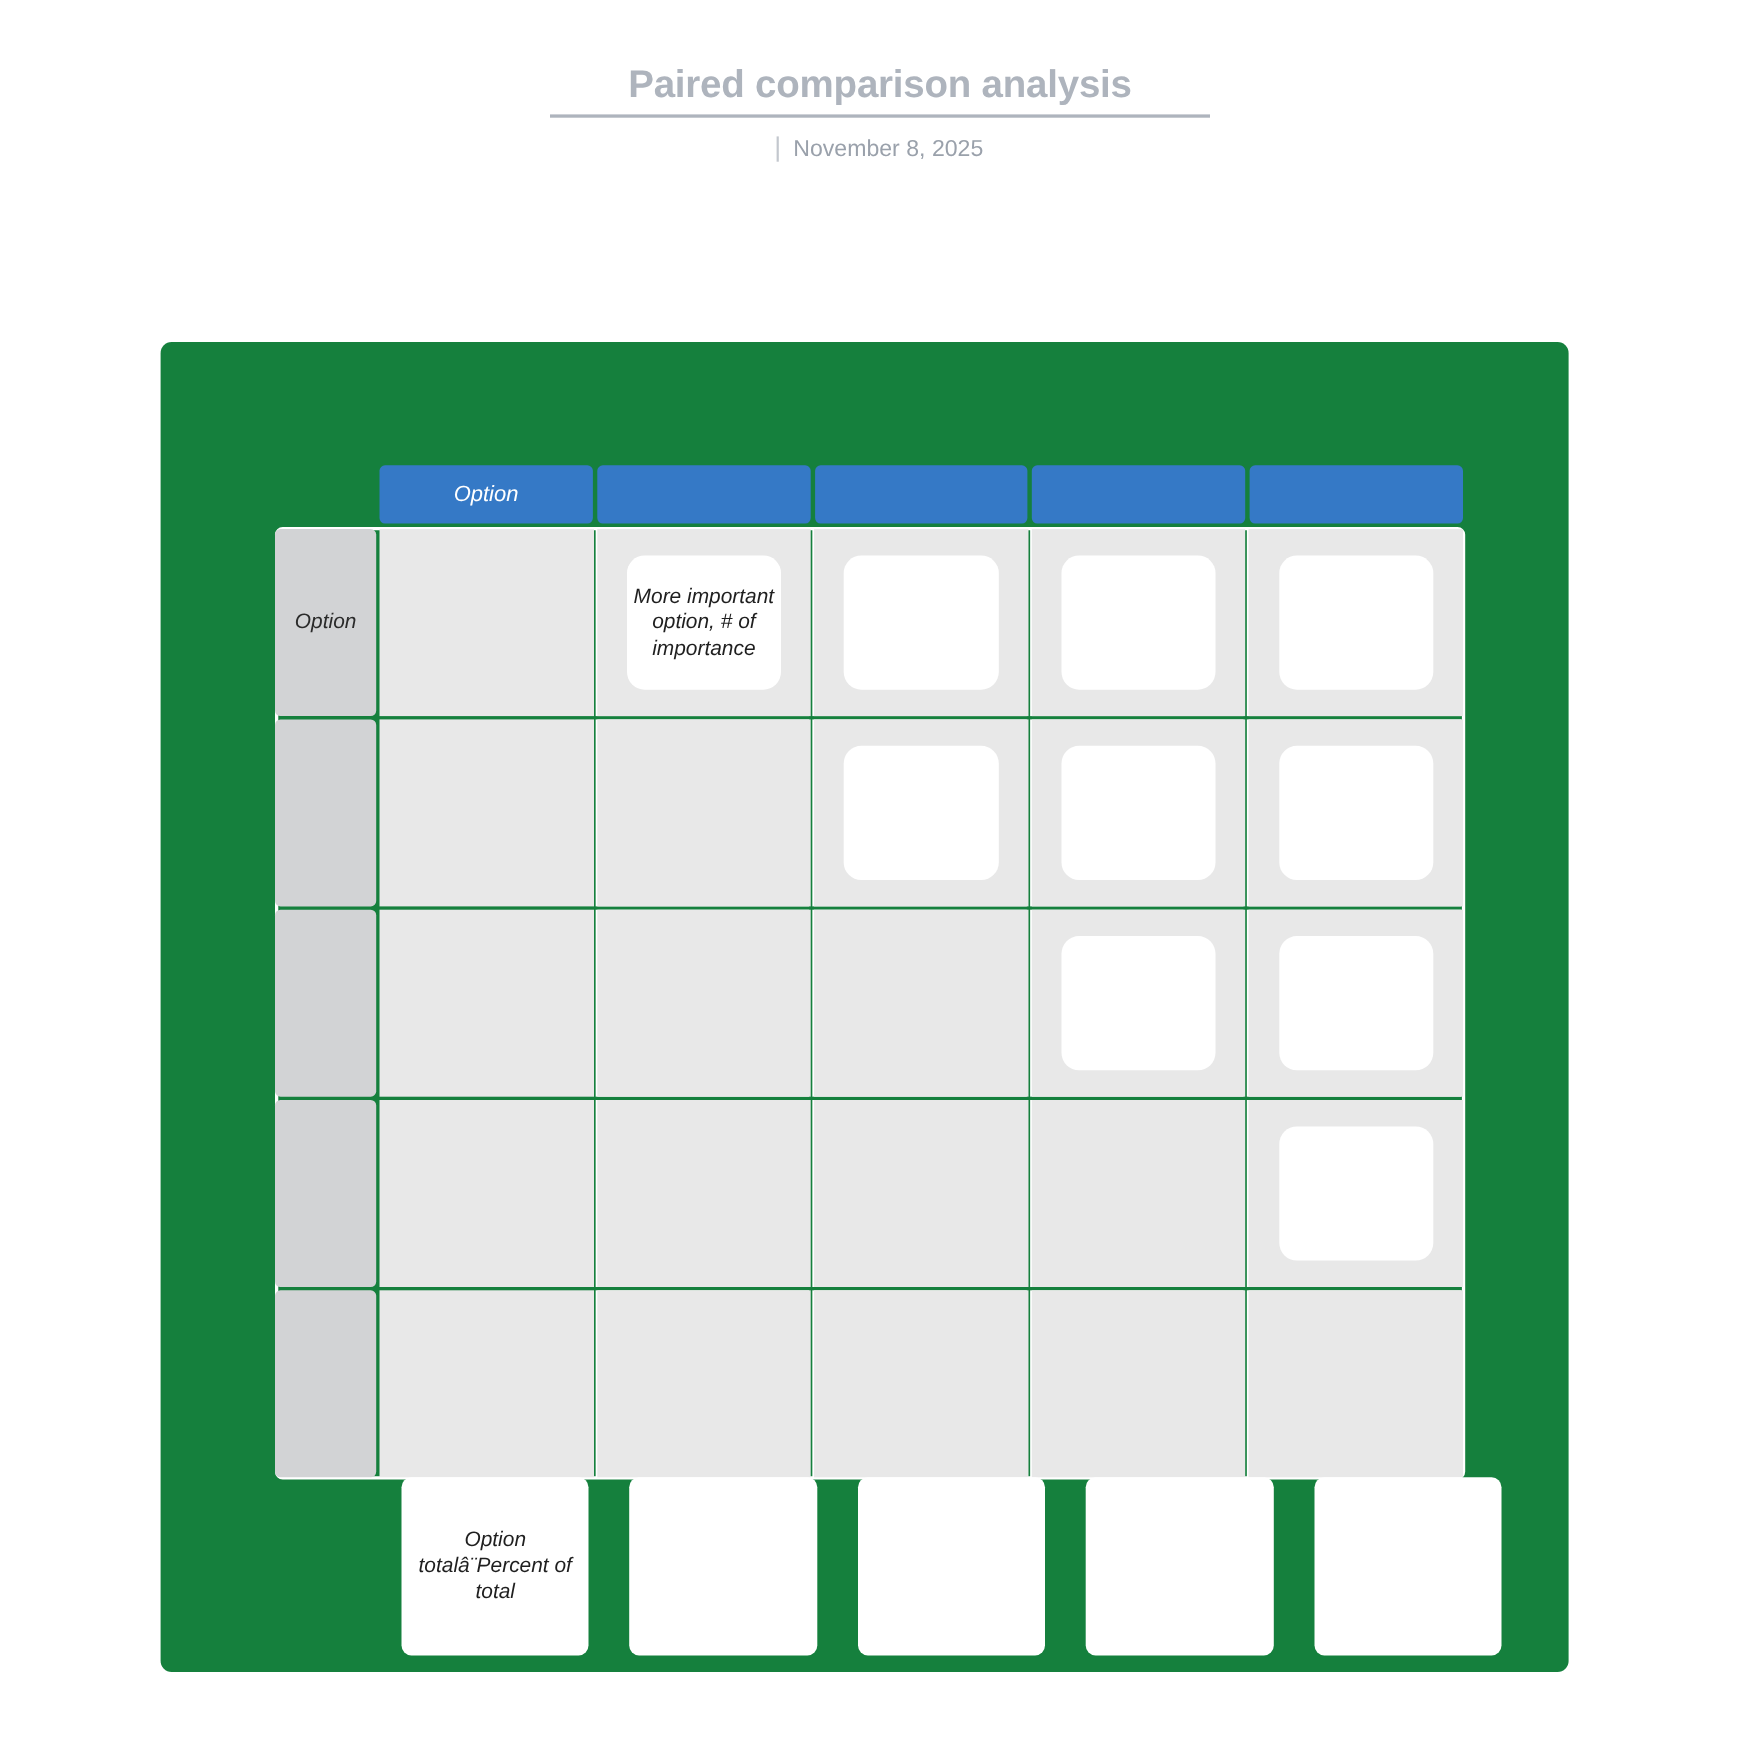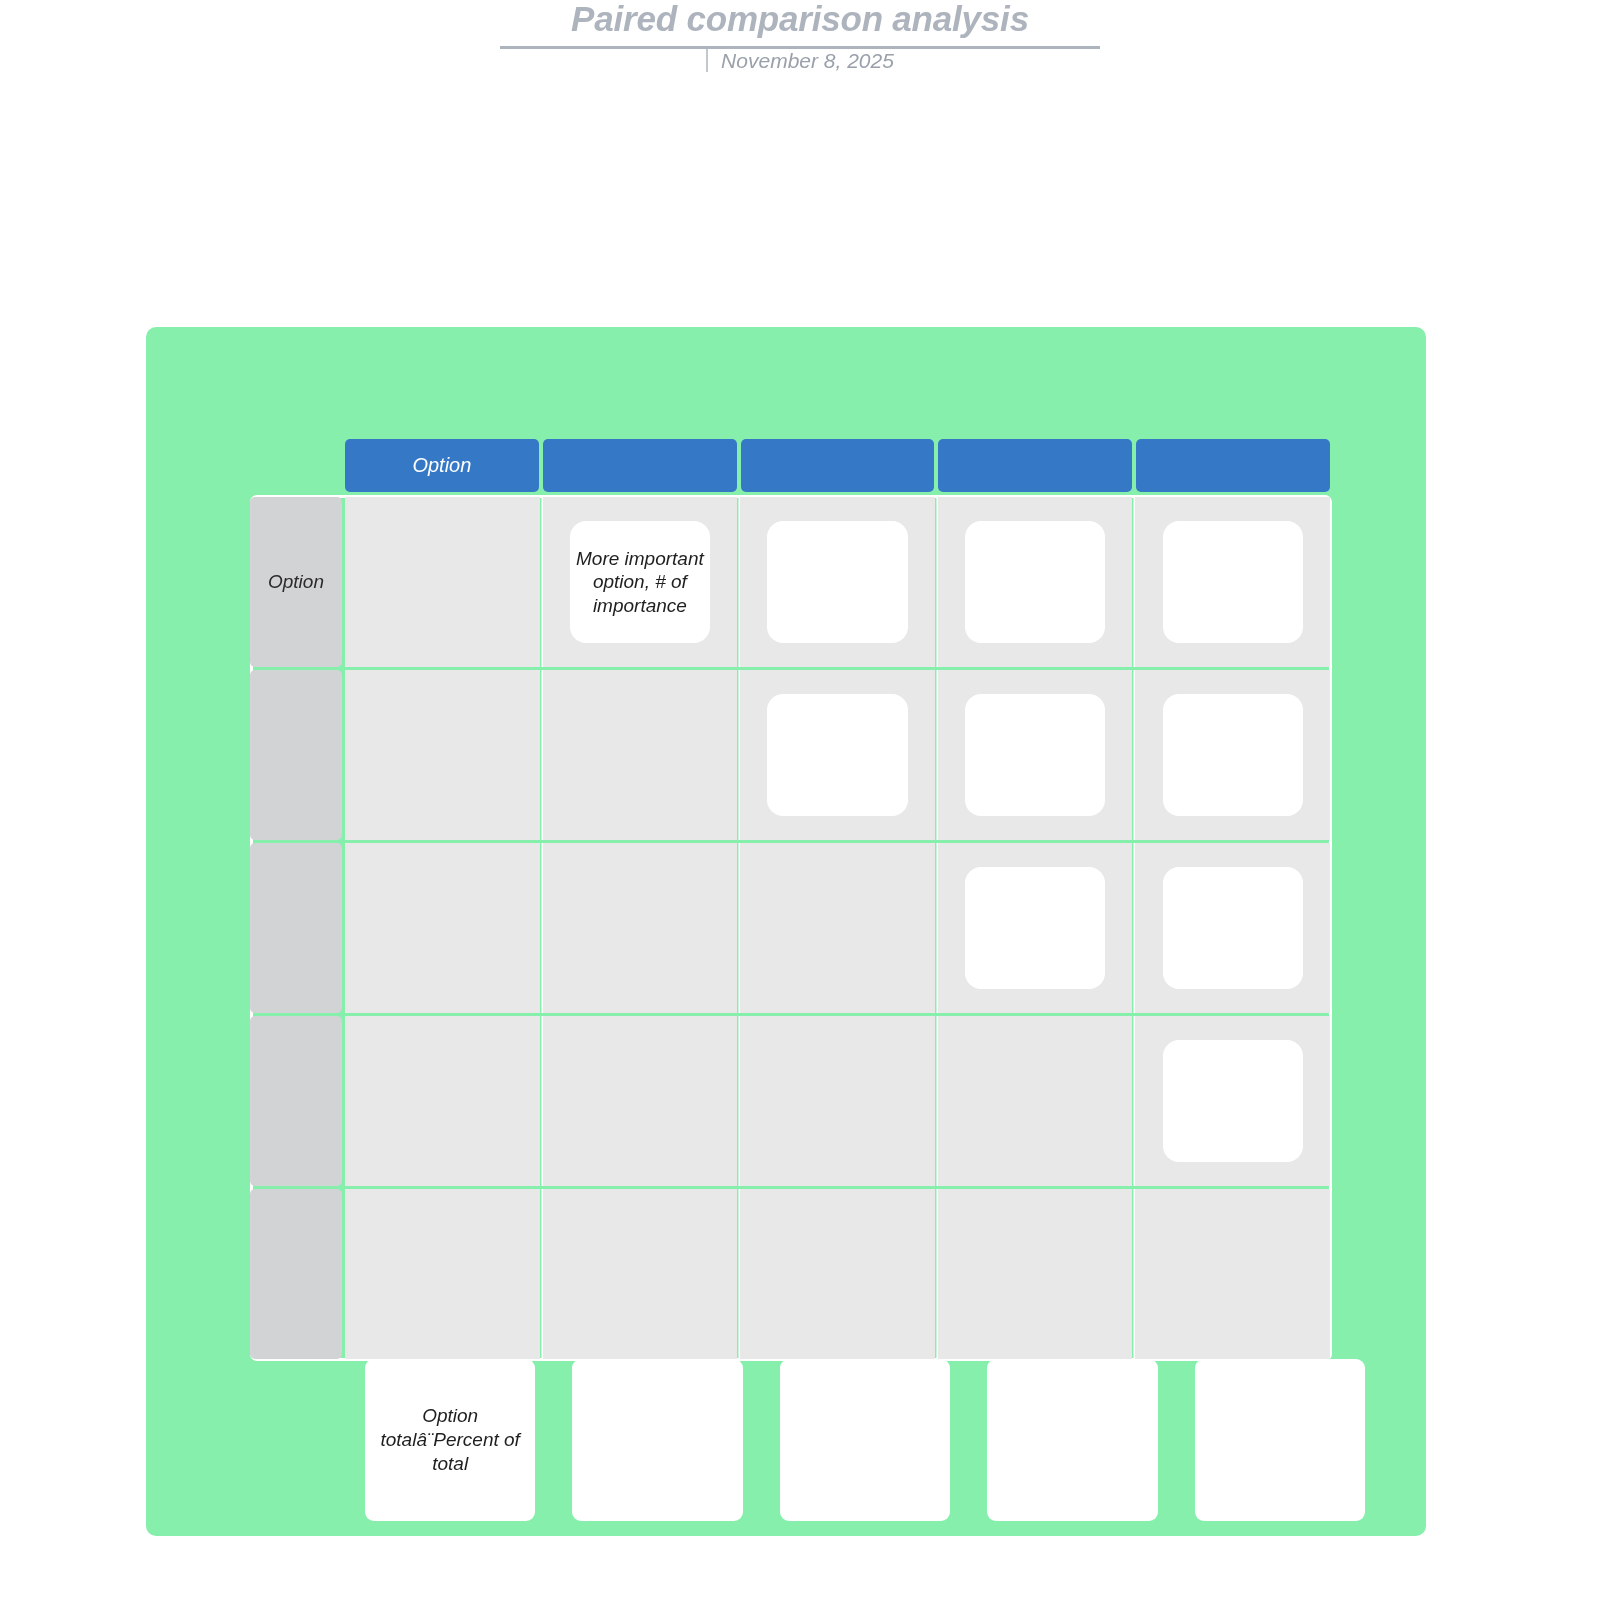--- a/index.html
+++ b/index.html
@@ -10,41 +10,42 @@
     width: 1600px;
     height: 1600px;
     background: #ffffff;
     font-family: "Liberation Sans", sans-serif;
     overflow: hidden;
   }
 
   
   .doc-header {
     width: 100%;
+    padding-top: 58px;
     box-sizing: border-box;
     text-align: center;
-    font-style: italic;
   }
   .title-wrap {
     display: inline-block;
     border-bottom: 3px solid #aeb4bd;
     padding: 0 6px 8px 6px;
     margin: 0 auto;
     width: 600px;
     box-sizing: border-box;
   }
   .doc-title {
     font-size: 35px;
     font-weight: bold;
     color: #aeb4bd;
     letter-spacing: -0.2px;
     line-height: 1.08;
     white-space: nowrap;
   }
   .doc-subtitle-row {
+    margin-top: 17px;
     display: flex;
     align-items: center;
     justify-content: center;
     gap: 13px;
   }
   .sub-divider {
     width: 2px;
     height: 23px;
     background: #c3c7ce;
     display: inline-block;
@@ -55,24 +56,23 @@
     line-height: 1;
   }
 
   
   .panel {
     position: absolute;
     left: 146px;
     top: 311px;
     width: 1280px;
     height: 1209px;
-    background: #86efac;
+    background: #15803d;
     border-radius: 10px;
     box-sizing: border-box;
-    margin-top: 16px;
   }
 
   
   .matrix {
     position: absolute;
     left: 104px;     
     top: 112px;      
     width: 1080px;
     height: 1007px;
   }

